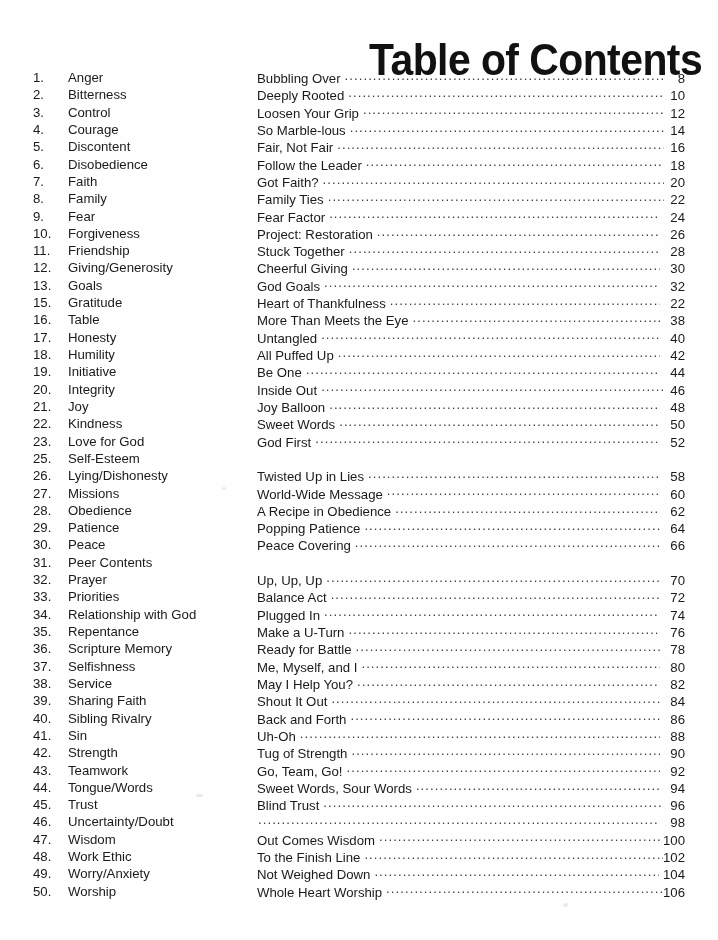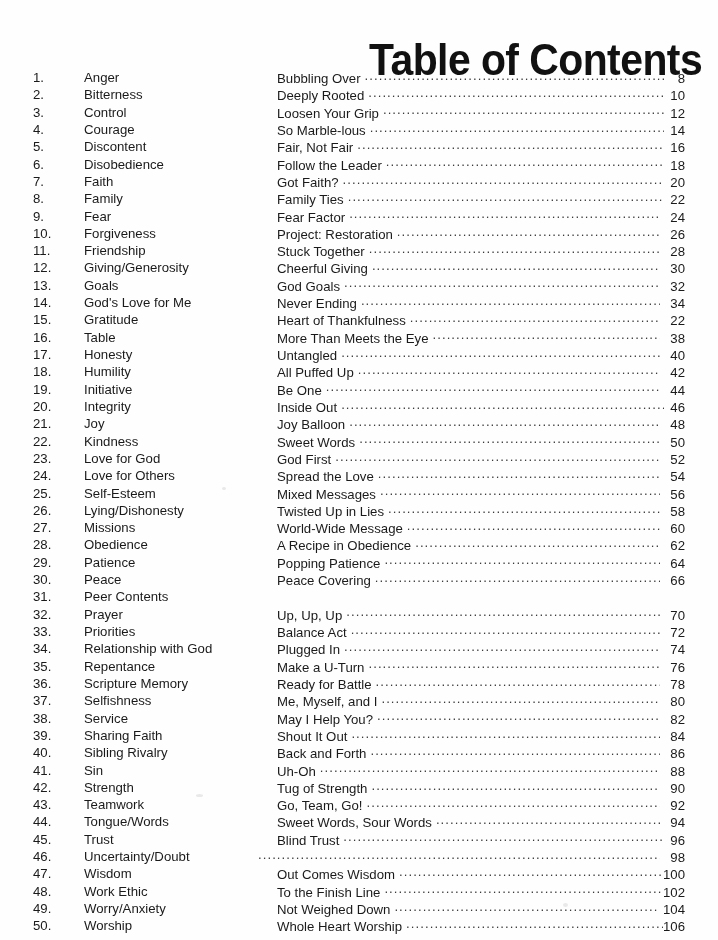--- a/index.html
+++ b/index.html
@@ -67,37 +67,36 @@
     white-space: nowrap;
   }
   .row-num {
     position: absolute;
     left: 33px;
     width: 34px;
     text-align: left;
   }
   .row-topic {
     position: absolute;
-    left: 84px;
+    left: 68px;
     width: 170px;
     overflow: hidden;
   }
 
   
   .row-entry {
     position: absolute;
     left: 257px;
     right: 33px;
     display: flex;
     align-items: baseline;
   }
   .entry-title {
     flex: 0 0 auto;
     padding-right: 3px;
-    margin-left: 20px;
   }
   .entry-leader {
     flex: 1 1 auto;
     overflow: hidden;
     height: 14px;
     position: relative;
     margin: 0 1px;
   }
   .entry-leader::after {
     content: "..........................................................................................................................................................";
@@ -249,29 +248,20 @@
       <div class="toc-row loose">
         <span class="row-num">13.</span>
         <span class="row-topic">Goals</span>
         <span class="row-entry">
           <span class="entry-title">God Goals</span>
           <span class="entry-leader"></span>
           <span class="entry-page">32</span>
         </span>
       </div>
       <div class="toc-row loose">
-        <span class="row-num">14.</span>
-        <span class="row-topic">God's Love for Me</span>
-        <span class="row-entry">
-          <span class="entry-title">Never Ending</span>
-          <span class="entry-leader"></span>
-          <span class="entry-page">34</span>
-        </span>
-      </div>
-      <div class="toc-row loose">
         <span class="row-num">15.</span>
         <span class="row-topic">Gratitude</span>
         <span class="row-entry">
           <span class="entry-title">Heart of Thankfulness</span>
           <span class="entry-leader"></span>
           <span class="entry-page">22</span>
         </span>
       </div>
       <div class="toc-row loose">
         <span class="row-num">16.</span>
@@ -339,36 +329,22 @@
       <div class="toc-row loose">
         <span class="row-num">23.</span>
         <span class="row-topic">Love for God</span>
         <span class="row-entry">
           <span class="entry-title">God First</span>
           <span class="entry-leader"></span>
           <span class="entry-page">52</span>
         </span>
       </div>
       <div class="toc-row loose">
-        <span class="row-num">24.</span>
-        <span class="row-topic">Love for Others</span>
-        <span class="row-entry">
-          <span class="entry-title">Spread the Love</span>
-          <span class="entry-leader"></span>
-          <span class="entry-page">54</span>
-        </span>
-      </div>
-      <div class="toc-row loose">
         <span class="row-num">25.</span>
         <span class="row-topic">Self-Esteem</span>
-        <span class="row-entry">
-          <span class="entry-title">Mixed Messages</span>
-          <span class="entry-leader"></span>
-          <span class="entry-page">56</span>
-        </span>
       </div>
       <div class="toc-row loose">
         <span class="row-num">26.</span>
         <span class="row-topic">Lying/Dishonesty</span>
         <span class="row-entry">
           <span class="entry-title">Twisted Up in Lies</span>
           <span class="entry-leader"></span>
           <span class="entry-page">58</span>
         </span>
       </div>

